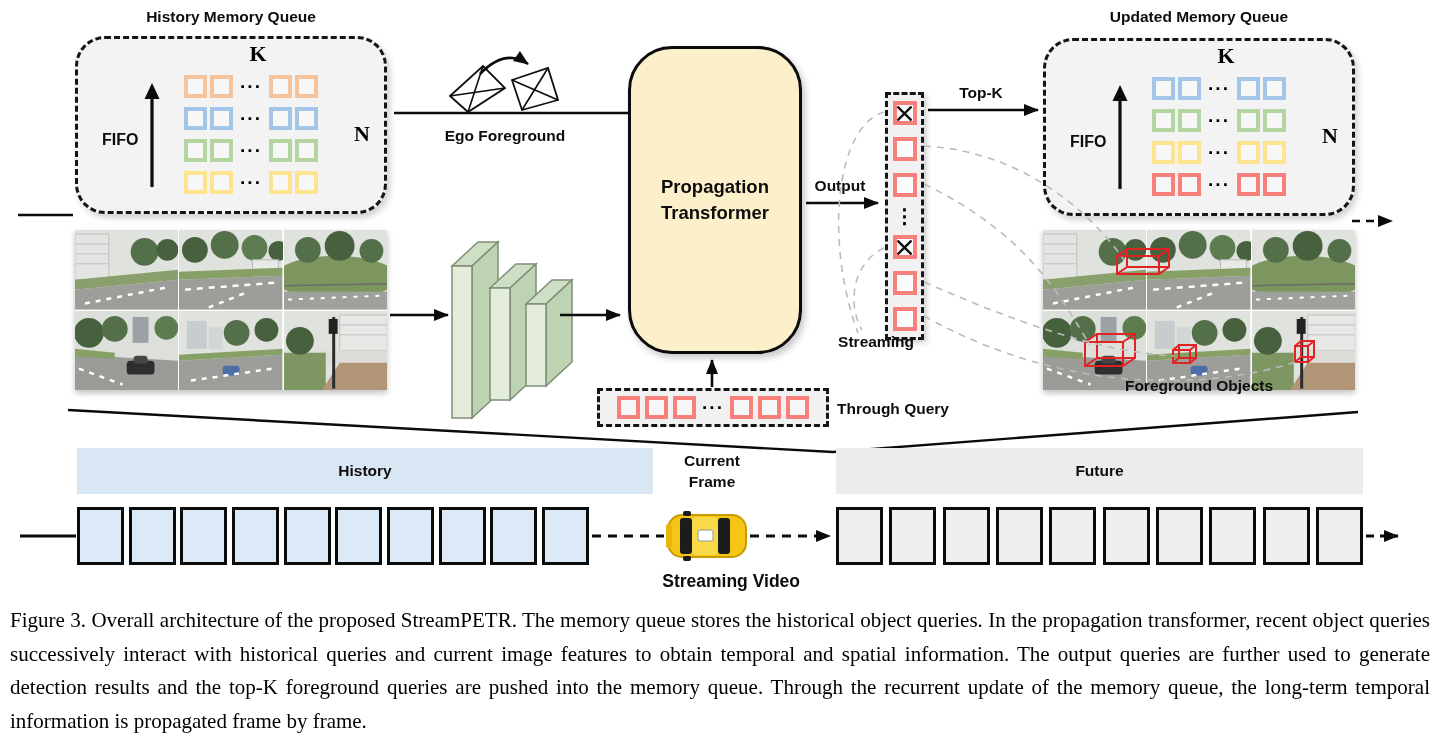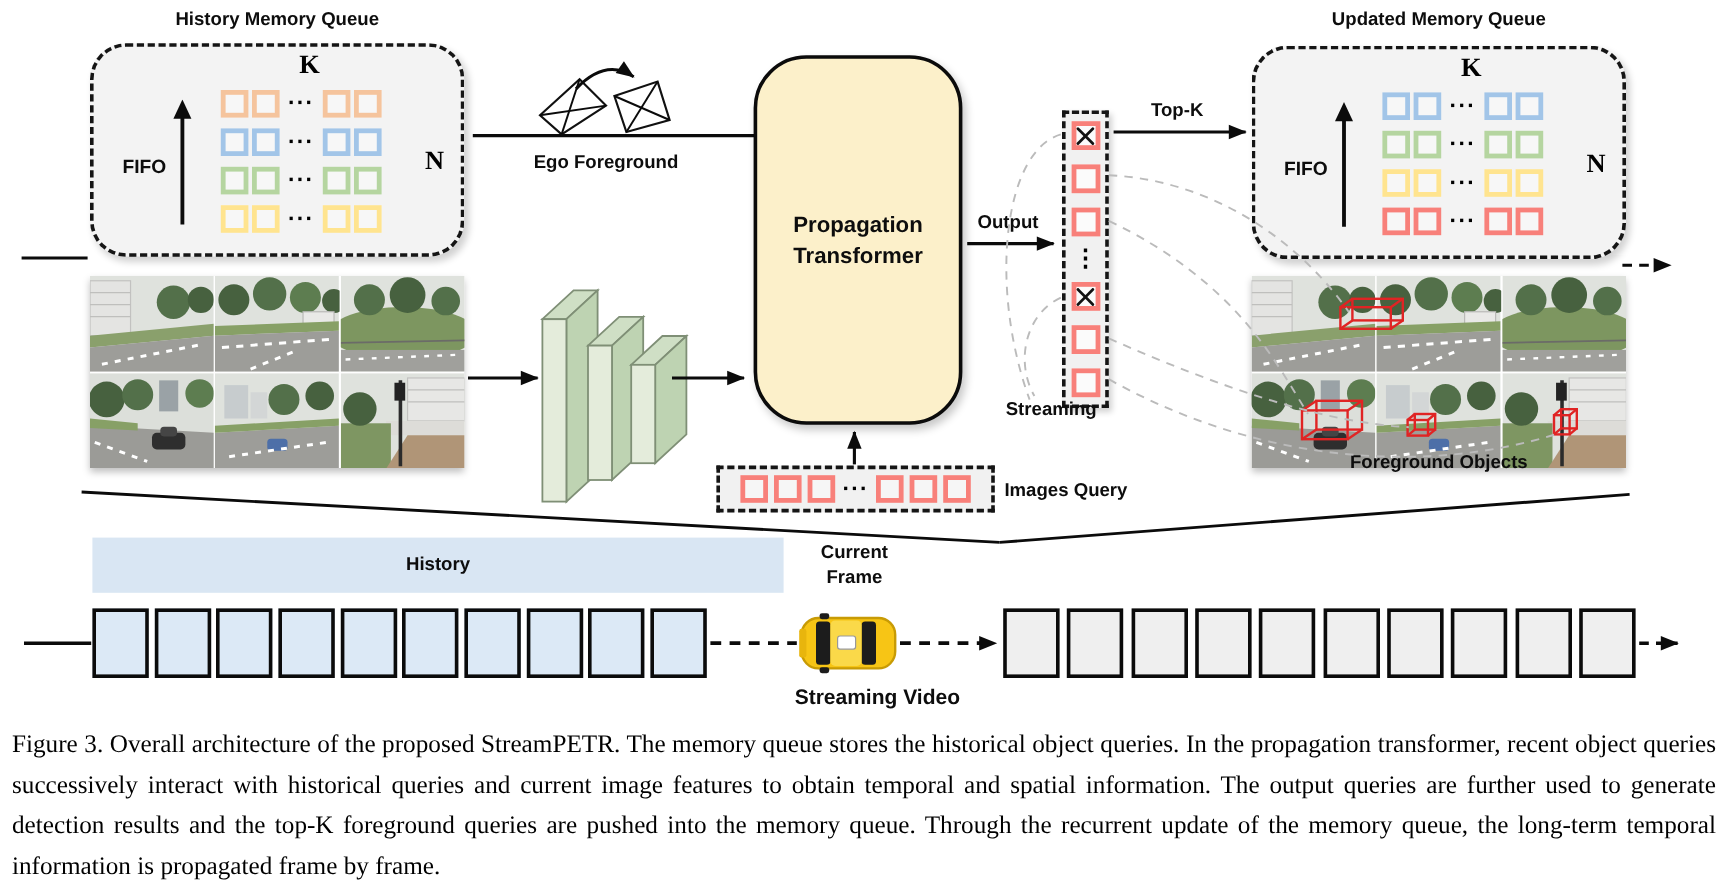--- a/index.html
+++ b/index.html
@@ -407,24 +407,27 @@
 
   <div id="iq">
       <div class="q-sq" style="border-color:#f8807a"></div>
       <div class="q-sq" style="border-color:#f8807a"></div>
       <div class="q-sq" style="border-color:#f8807a"></div>
       <div class="iq-dots">···</div>
       <div class="q-sq" style="border-color:#f8807a"></div>
       <div class="q-sq" style="border-color:#f8807a"></div>
       <div class="q-sq" style="border-color:#f8807a"></div>
     </div>
-  <div class="lbl" style="left:837px;top:400px;">Images Query</div>
+  <div class="lbl" style="left:837px;top:400px;">Through Query</div>
 
   <div class="banner" id="hist-banner" style="left: 77px; width: 576px; background: rgb(217, 230, 243);">
     <span>History</span>
+  </div>
+  <div class="banner" id="fut-banner" style="left: 836px; width: 527px; background: rgb(236, 236, 236);">
+    <span>Future</span>
   </div>
   <div class="lbl center preline" style="left:662px;top:450px;width:100px;line-height:21px;">Current
 Frame</div>
   <div class="frow" id="hist-row" style="left:77px;width:512px;">
       <div class="fsq" style="background:#dce9f6"></div>
       <div class="fsq" style="background:#dce9f6"></div>
       <div class="fsq" style="background:#dce9f6"></div>
       <div class="fsq" style="background:#dce9f6"></div>
       <div class="fsq" style="background:#dce9f6"></div>
       <div class="fsq" style="background:#dce9f6"></div>

